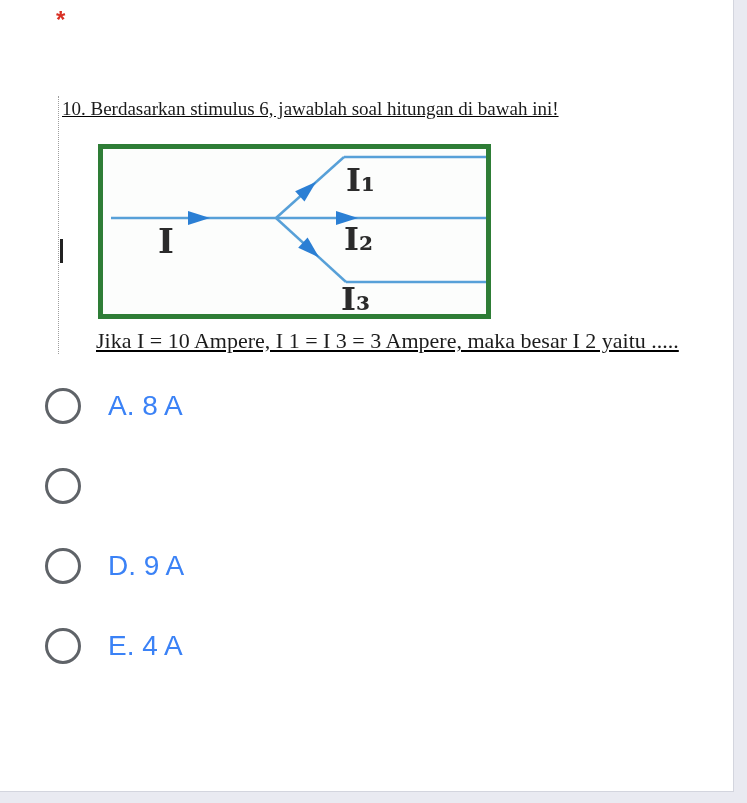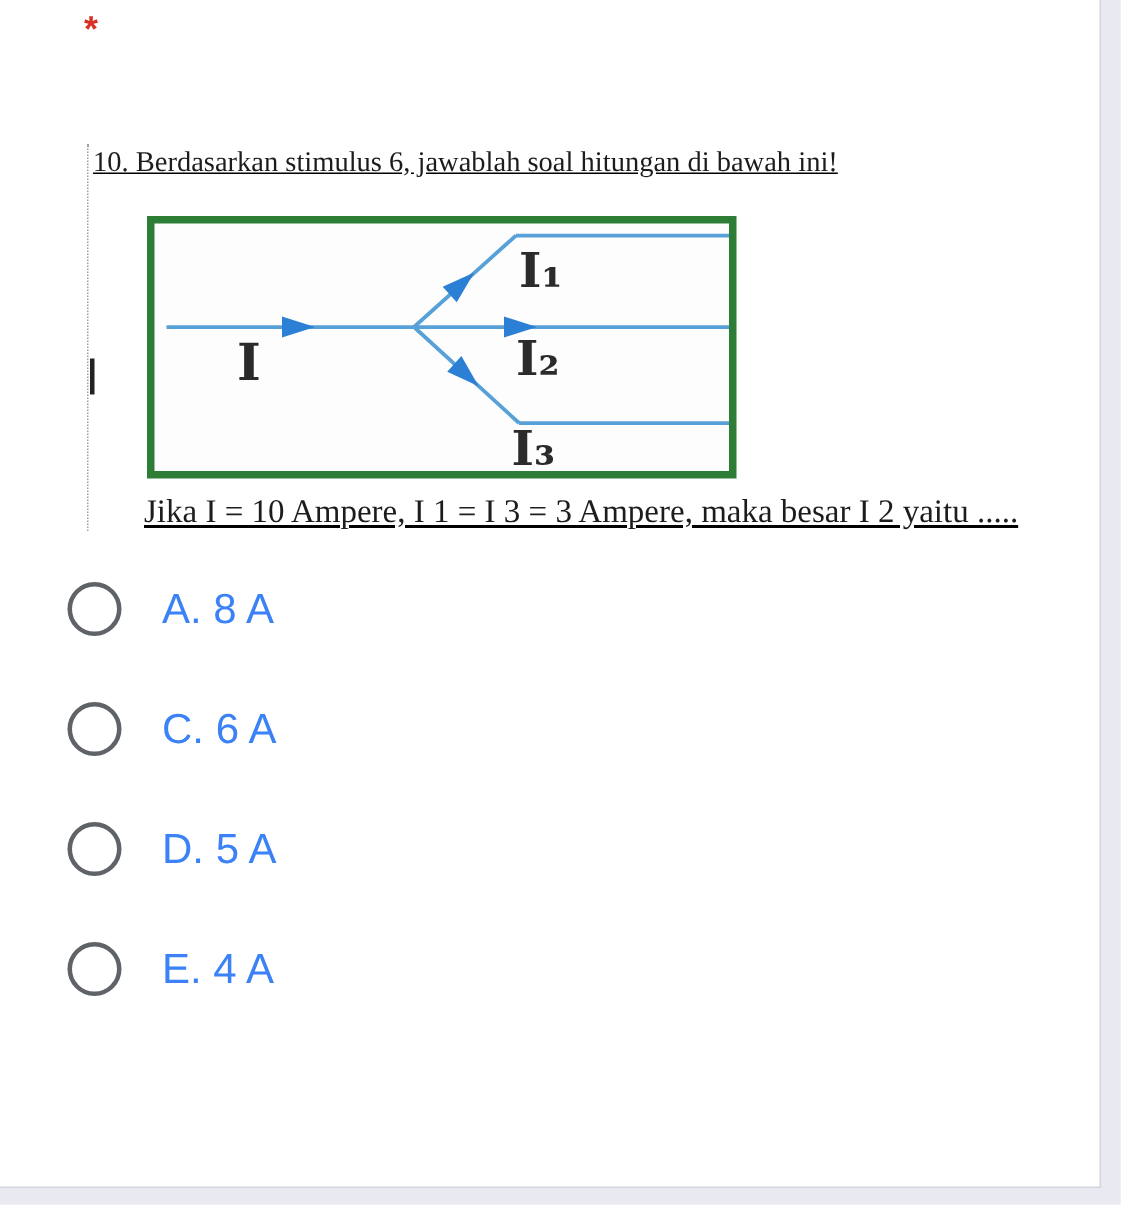--- a/index.html
+++ b/index.html
@@ -123,26 +123,25 @@
   <div class="options">
 
     <div class="option-row">
       <span class="radio"></span>
       <span class="option-label">A. 8 A</span>
     </div>
 
 
     <div class="option-row">
       <span class="radio"></span>
-      <span class="option-label">C. 6 A</span>
     </div>
 
     <div class="option-row">
       <span class="radio"></span>
-      <span class="option-label">D. 5 A</span>
+      <span class="option-label">D. 9 A</span>
     </div>
 
     <div class="option-row">
       <span class="radio"></span>
       <span class="option-label">E. 4 A</span>
     </div>
 
   </div>
 </div>
 

